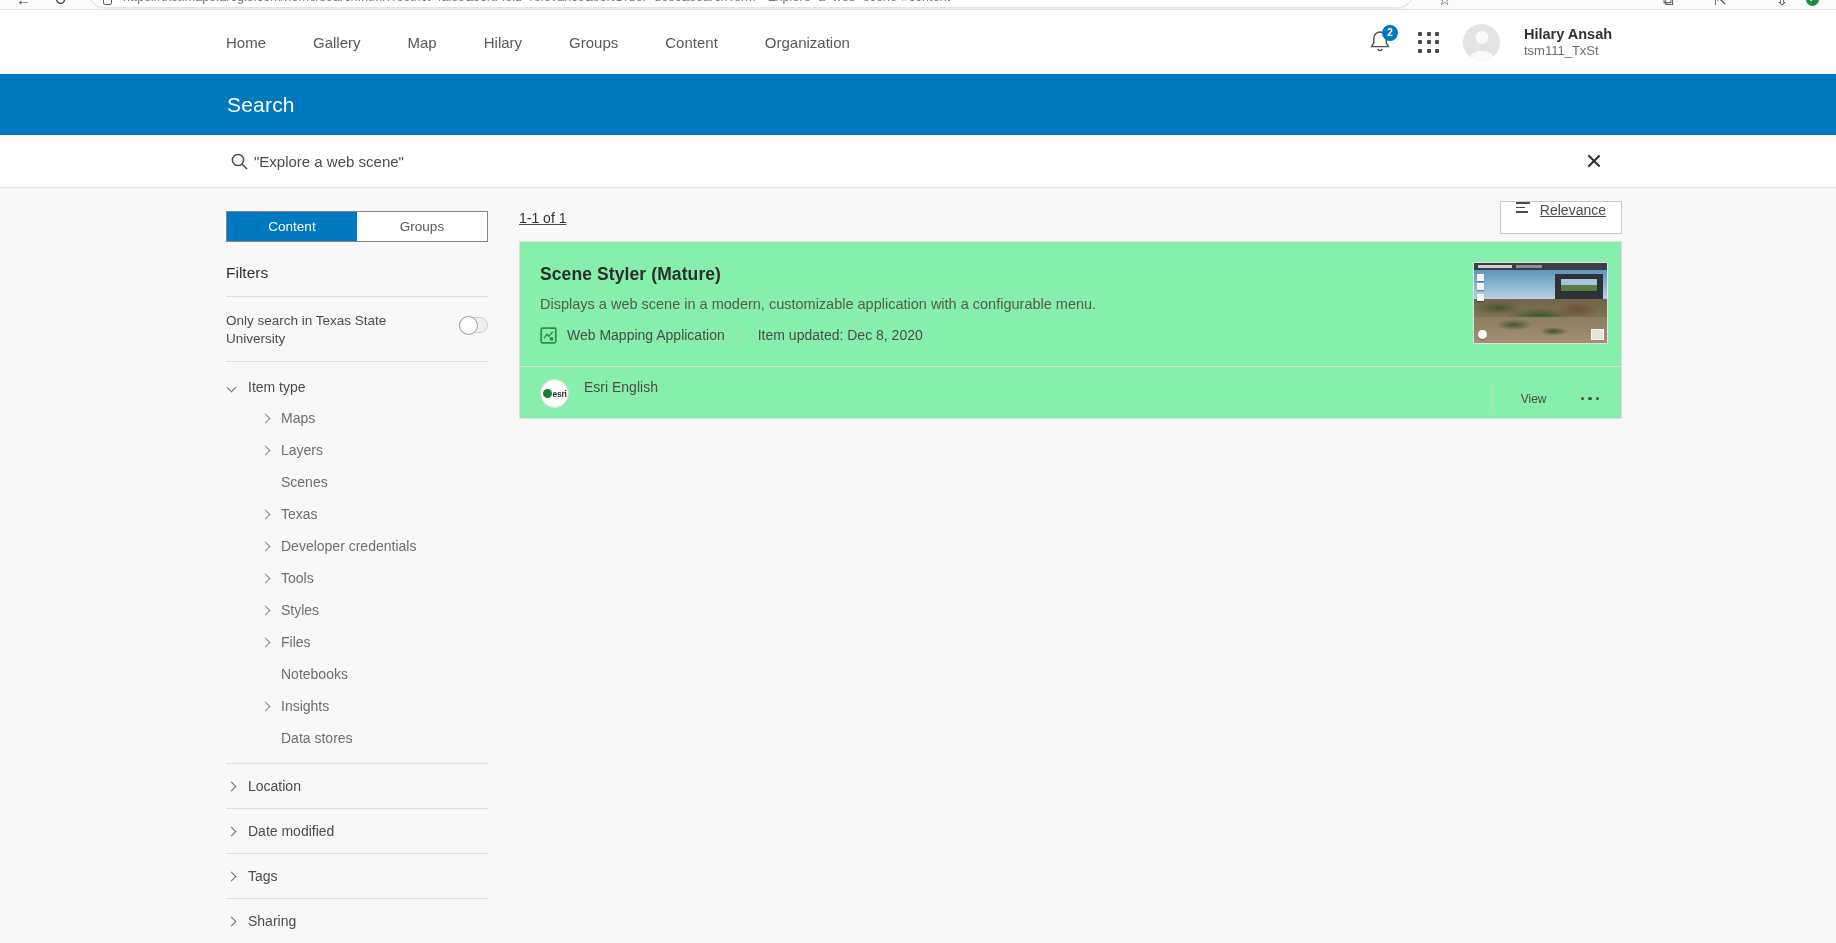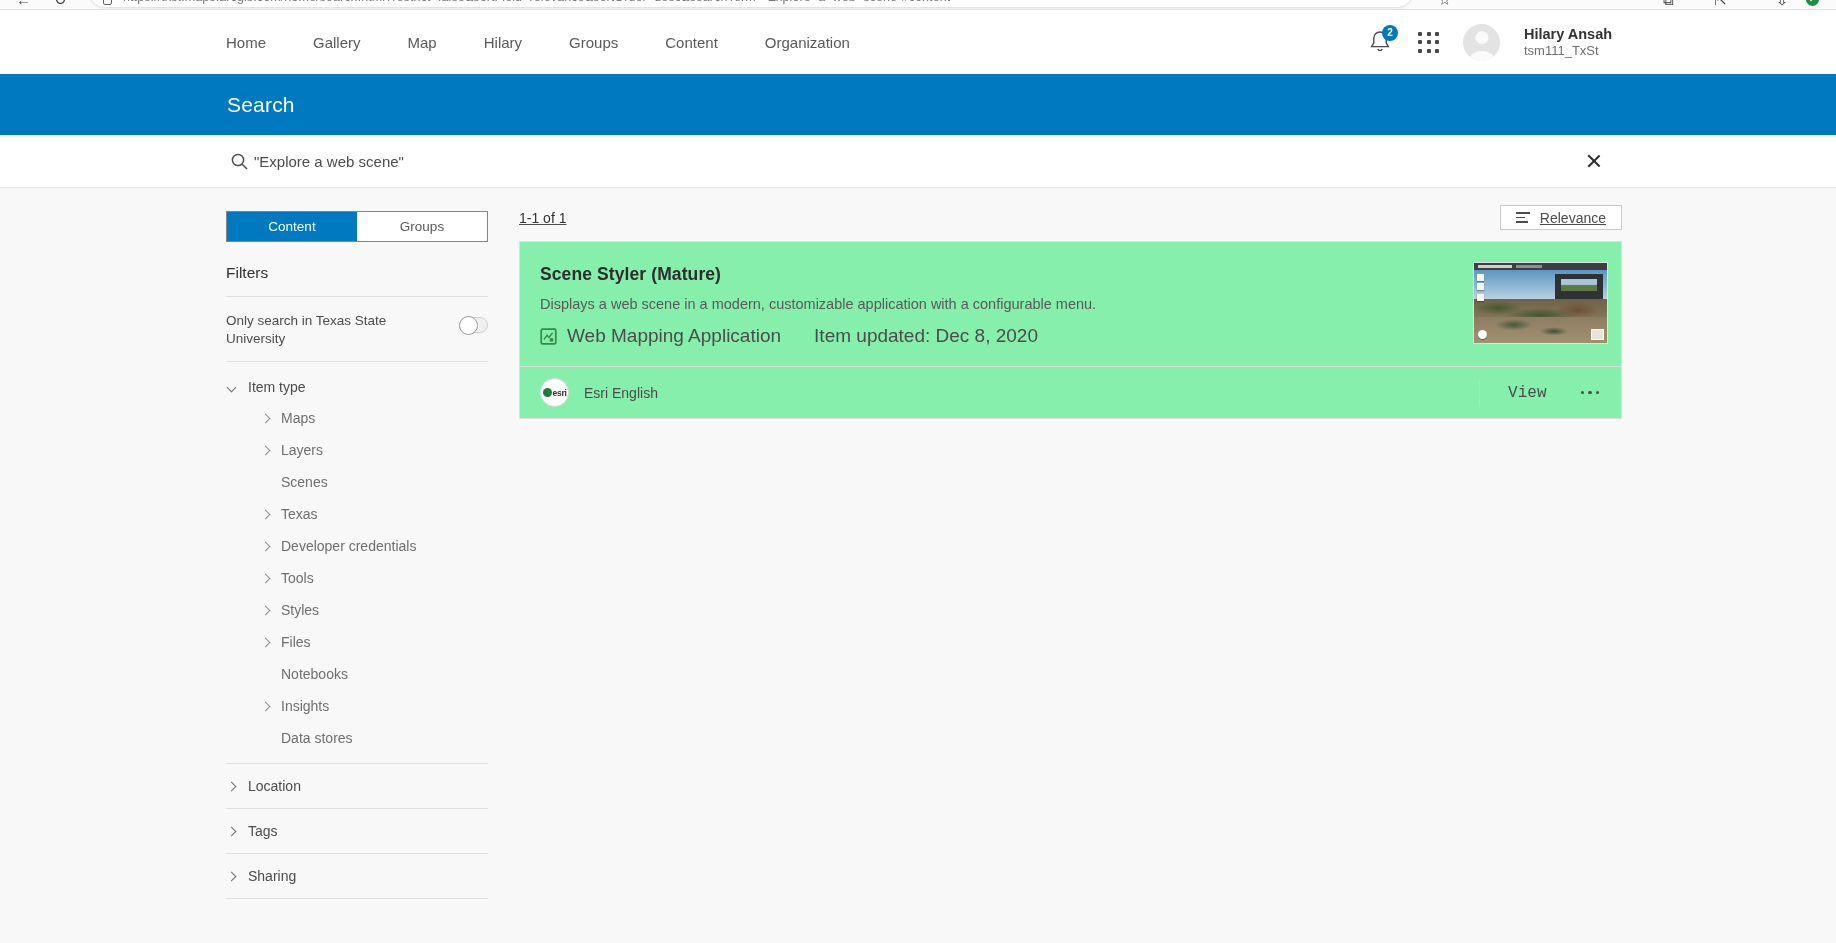--- a/index.html
+++ b/index.html
@@ -98,45 +98,45 @@
   .itemtype-list .chev { color:#8a8a8a; }
   .facet-sections { list-style:none; margin-top:0; }
   .facet-sections li { height:45px; display:flex; align-items:center; gap:13px;
     border-bottom:1px solid #dfdfdf; font-size:14px; color:#4c4c4c; cursor:pointer; }
   .facet-sections .chev { color:#6e6e6e; margin-left:2px; }
 
   
   .results { position:absolute; left:519px; top:0; width:1103px; }
   .results-head { margin-top:13px; height:33px; display:flex; align-items:center;text-decoration:underline; }
   .count-text { font-size:14px; color:#323232; }
-  .sort-btn { margin-left:auto; height:25px; padding:0 15px; background:#fff;
-    border:1px solid #c9c9c9; display:flex; align-items:center; gap:10px;
+  .sort-btn { margin-left:auto; height:33px; padding:0 15px; background:#fff;
+    border:1px solid #c9c9c9; display:flex; gap:10px;
     font-size:14px; color:#4c4c4c; cursor:pointer; }
   .sort-icon { display:inline-flex; flex-direction:column; gap:3px; }
   .sort-icon i { display:block; height:1.6px; background:#4c4c4c; }
   .sort-icon i:nth-child(1){ width:14px; } .sort-icon i:nth-child(2){ width:9px; }
   .sort-icon i:nth-child(3){ width:12px; }
 
   .card { margin-top:7px; background:#86efac; border:1px solid #dfdfdf; }
   .card-top { position:relative; padding:22px 20px 18px 20px; height:124px; }
   .item-title { font-size:17.5px; font-weight:600; color:#2e2e2e; letter-spacing:.1px; }
   .item-desc { margin-top:11px; font-size:14.5px; color:#595959; }
-  .meta-row { margin-top:13px; display:flex; align-items:center; font-size:19px; color:#4c4c4c; }
+  .meta-row { margin-top:13px; display:flex; align-items:center; font-size:14px; color:#4c4c4c; }
   .type-label { margin-left:10px; }
   .vsep { width:1px; height:20px; background:#c9c9c9; margin:0 16px; }
-  .card-foot { border-top:1px solid #dfdfdf; height:52px; display:flex; align-items:center;
-    padding:0 22px 0 20px; }
+  .card-foot { border-top:1px solid #dfdfdf; height:52px; display:flex; 
+    padding:12px 22px 0 20px; }
   .esri-avatar { width:29px; height:29px; border-radius:50%; background:#fff;
     border:1px solid #d9d9d9; display:flex; align-items:center; justify-content:center; gap:1px; }
   .esri-globe { width:9px; height:9px; border-radius:50%; background:#1c7c3c; }
   .esri-word { font-size:8.5px; font-weight:bold; color:#333; letter-spacing:-.3px; }
   .owner-label { margin-left:15px; font-size:14px; color:#4c4c4c; }
   .foot-right { margin-left:auto; display:flex; align-items:center; }
   .foot-vsep { width:1px; height:26px; background:#cfcfcf; margin-right:28px; }
-  .view-link { font-size:16px; color:#4c4c4c; cursor:pointer;font-family:Liberation Mono, monospace; }
+  .view-link { font-size:12px; color:#4c4c4c; cursor:pointer; }
   .ellipsis { margin-left:34px; display:flex; gap:4px; cursor:pointer; }
   .ellipsis i { width:3.5px; height:3.5px; border-radius:50%; background:#4c4c4c; }
 
   
   .thumb { position:absolute; right:14px; top:21px; width:133px; height:80px;
     overflow:hidden; box-shadow:0 0 0 1px #e2e2e2; background:#9c8a70; }
   .t-header { position:absolute; top:0; left:0; right:0; height:7px; background:#3a3f44; }
   .t-header i { position:absolute; top:2px; height:3px; background:#cfcfcf; }
   .t-header i.a { left:4px; width:34px; } .t-header i.b { left:42px; width:26px; background:#8a8f94; }
   .t-sky { position:absolute; top:7px; left:0; right:0; height:31px;
@@ -318,20 +318,24 @@
       </ul>
     <div class="divider" style="margin-top:9px"></div>
 
     <ul class="facet-sections">
 
         <li>
           <span class="chev r"></span>
           <span>Location</span>
         </li>
 
+        <li>
+          <span class="chev r"></span>
+          <span>Date modified</span>
+        </li>
 
         <li>
           <span class="chev r"></span>
           <span>Tags</span>
         </li>
 
         <li>
           <span class="chev r"></span>
           <span>Sharing</span>
         </li>

